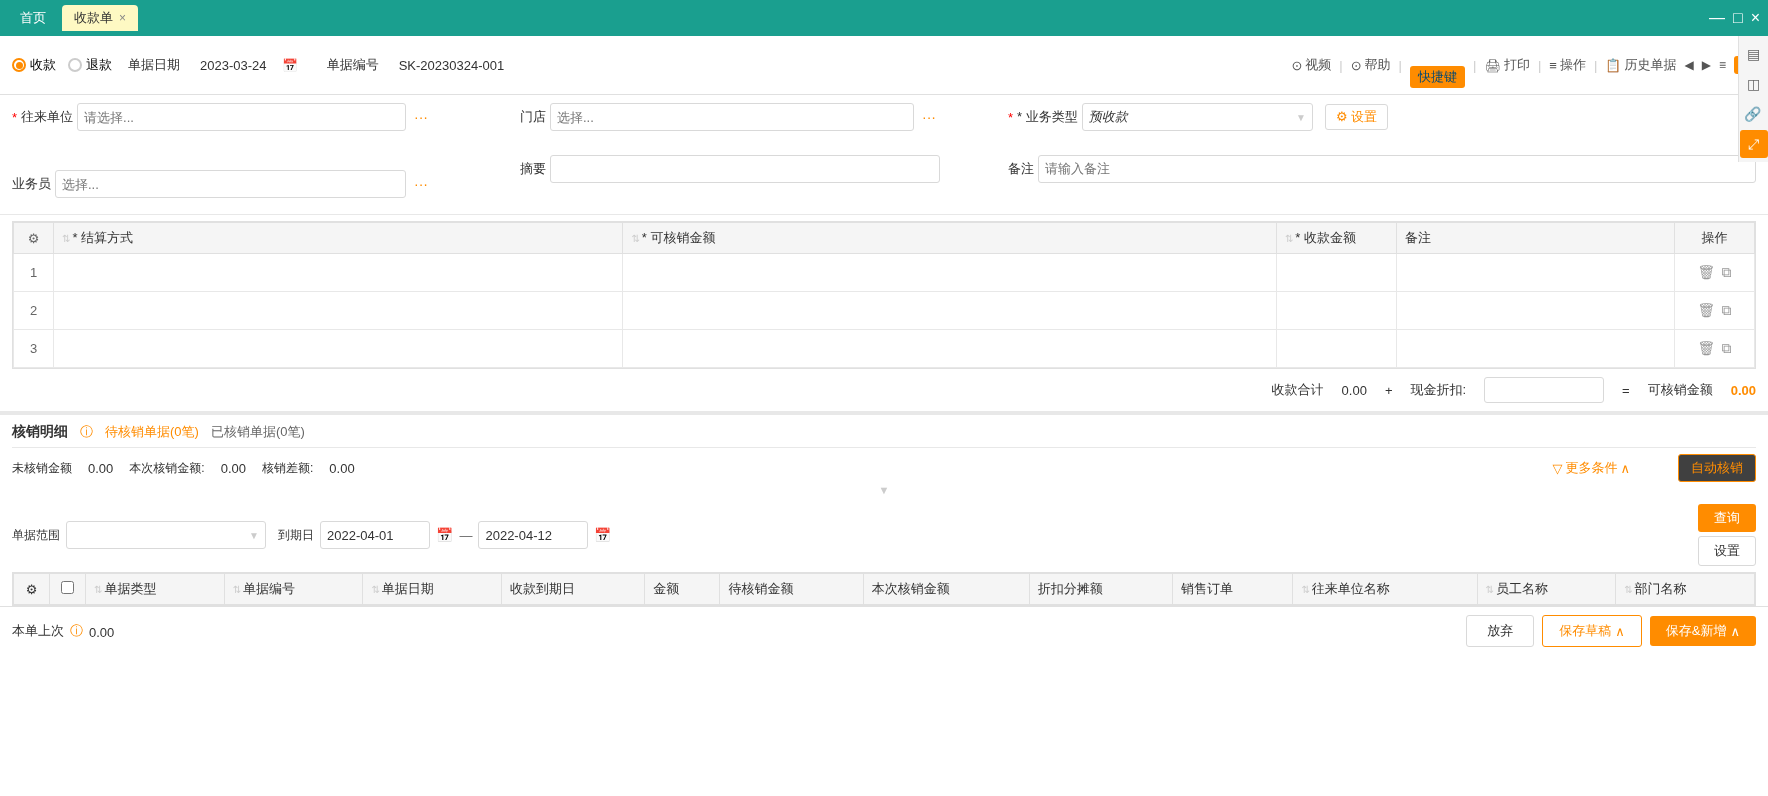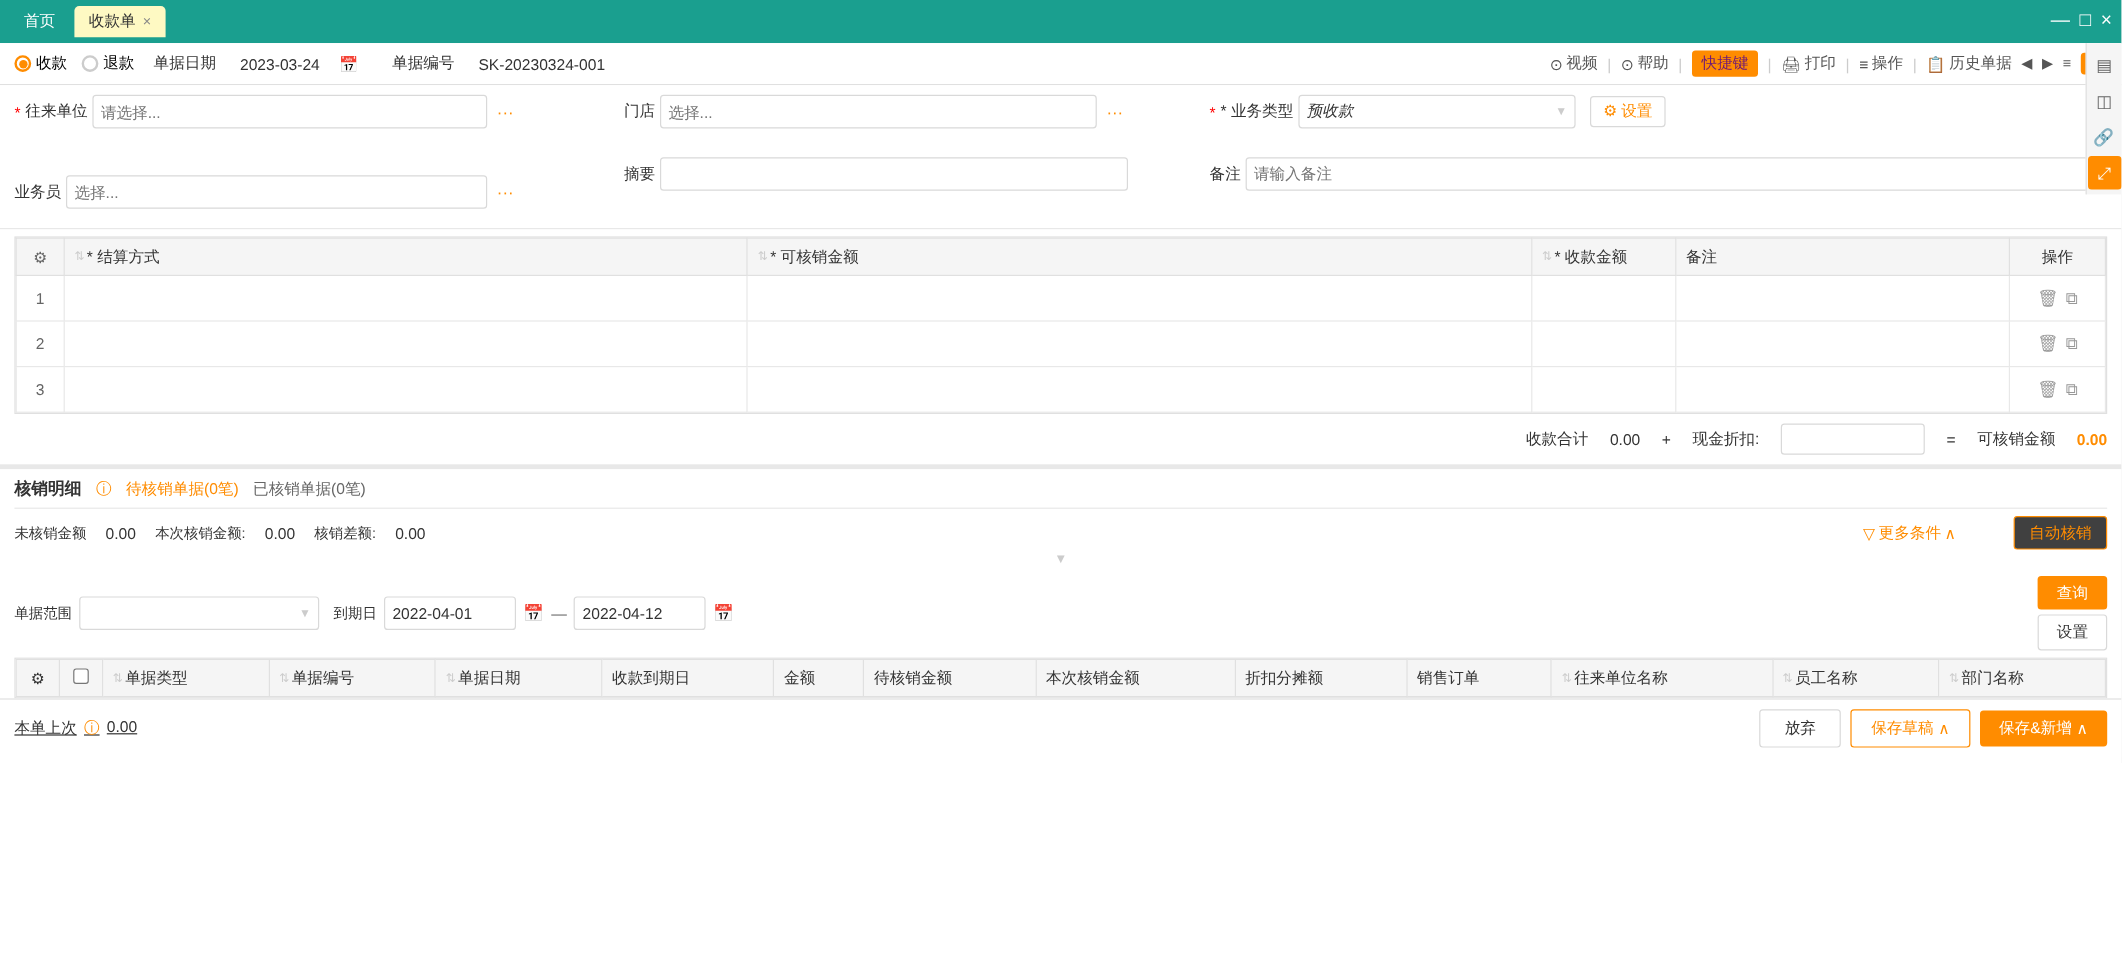--- a/index.html
+++ b/index.html
@@ -53,21 +53,21 @@
     .radio-item { display: flex; align-items: center; gap: 4px; cursor: pointer; }
     .radio-dot { width: 14px; height: 14px; border-radius: 50%; border: 2px solid #ccc; display: flex; align-items: center; justify-content: center; }
     .radio-dot.active { border-color: #ff8c00; }
     .radio-dot.active::after { content: ''; width: 7px; height: 7px; border-radius: 50%; background: #ff8c00; }
     .field-label { color: #333; }
     .field-value { color: #333; margin-left: 4px; }
     .calendar-icon { color: #ff8c00; cursor: pointer; }
     .toolbar-spacer { flex: 1; }
     .toolbar-actions { display: flex; align-items: center; gap: 8px; color: #555; }
     .toolbar-action-item { display: flex; align-items: center; gap: 3px; cursor: pointer; color: #555; font-size: 12px; }
-    .toolbar-action-highlight { color: #701a75; background: #ff8c00; padding: 2px 8px; border-radius: 3px; cursor: pointer; font-size: 12px; }
+    .toolbar-action-highlight { color: #0c4a6e; background: #ff8c00; padding: 2px 8px; border-radius: 3px; cursor: pointer; font-size: 12px; margin-top: 24px; }
     .divider-v { color: #ccc; }
 
     
     .form-area {
       padding: 8px 12px;
       background: #fff;
       border-bottom: 1px solid #e8e8e8;
     }
     .form-row { display: flex; align-items: center; gap: 8px; margin-bottom: 8px; }
     .form-field { display: flex; align-items: center; gap: 4px; flex: 1; }
@@ -258,21 +258,21 @@
 
     
     .bottom-bar {
       display: flex;
       align-items: center;
       padding: 8px 12px;
       background: #fff;
       border-top: 1px solid #e0e0e0;
       gap: 8px;
     }
-    .bottom-info { display: flex; align-items: flex-start; gap: 6px; color: #333; font-size: 13px; text-decoration: underline; }
+    .bottom-info { display: flex; align-items: flex-end; gap: 6px; color: #333; font-size: 13px; }
     .bottom-spacer { flex: 1; }
     .btn-abandon {
       background: #fff;
       border: 1px solid #d9d9d9;
       color: #333;
       padding: 6px 20px;
       border-radius: 3px;
       cursor: pointer;
       font-size: 13px;
     }

